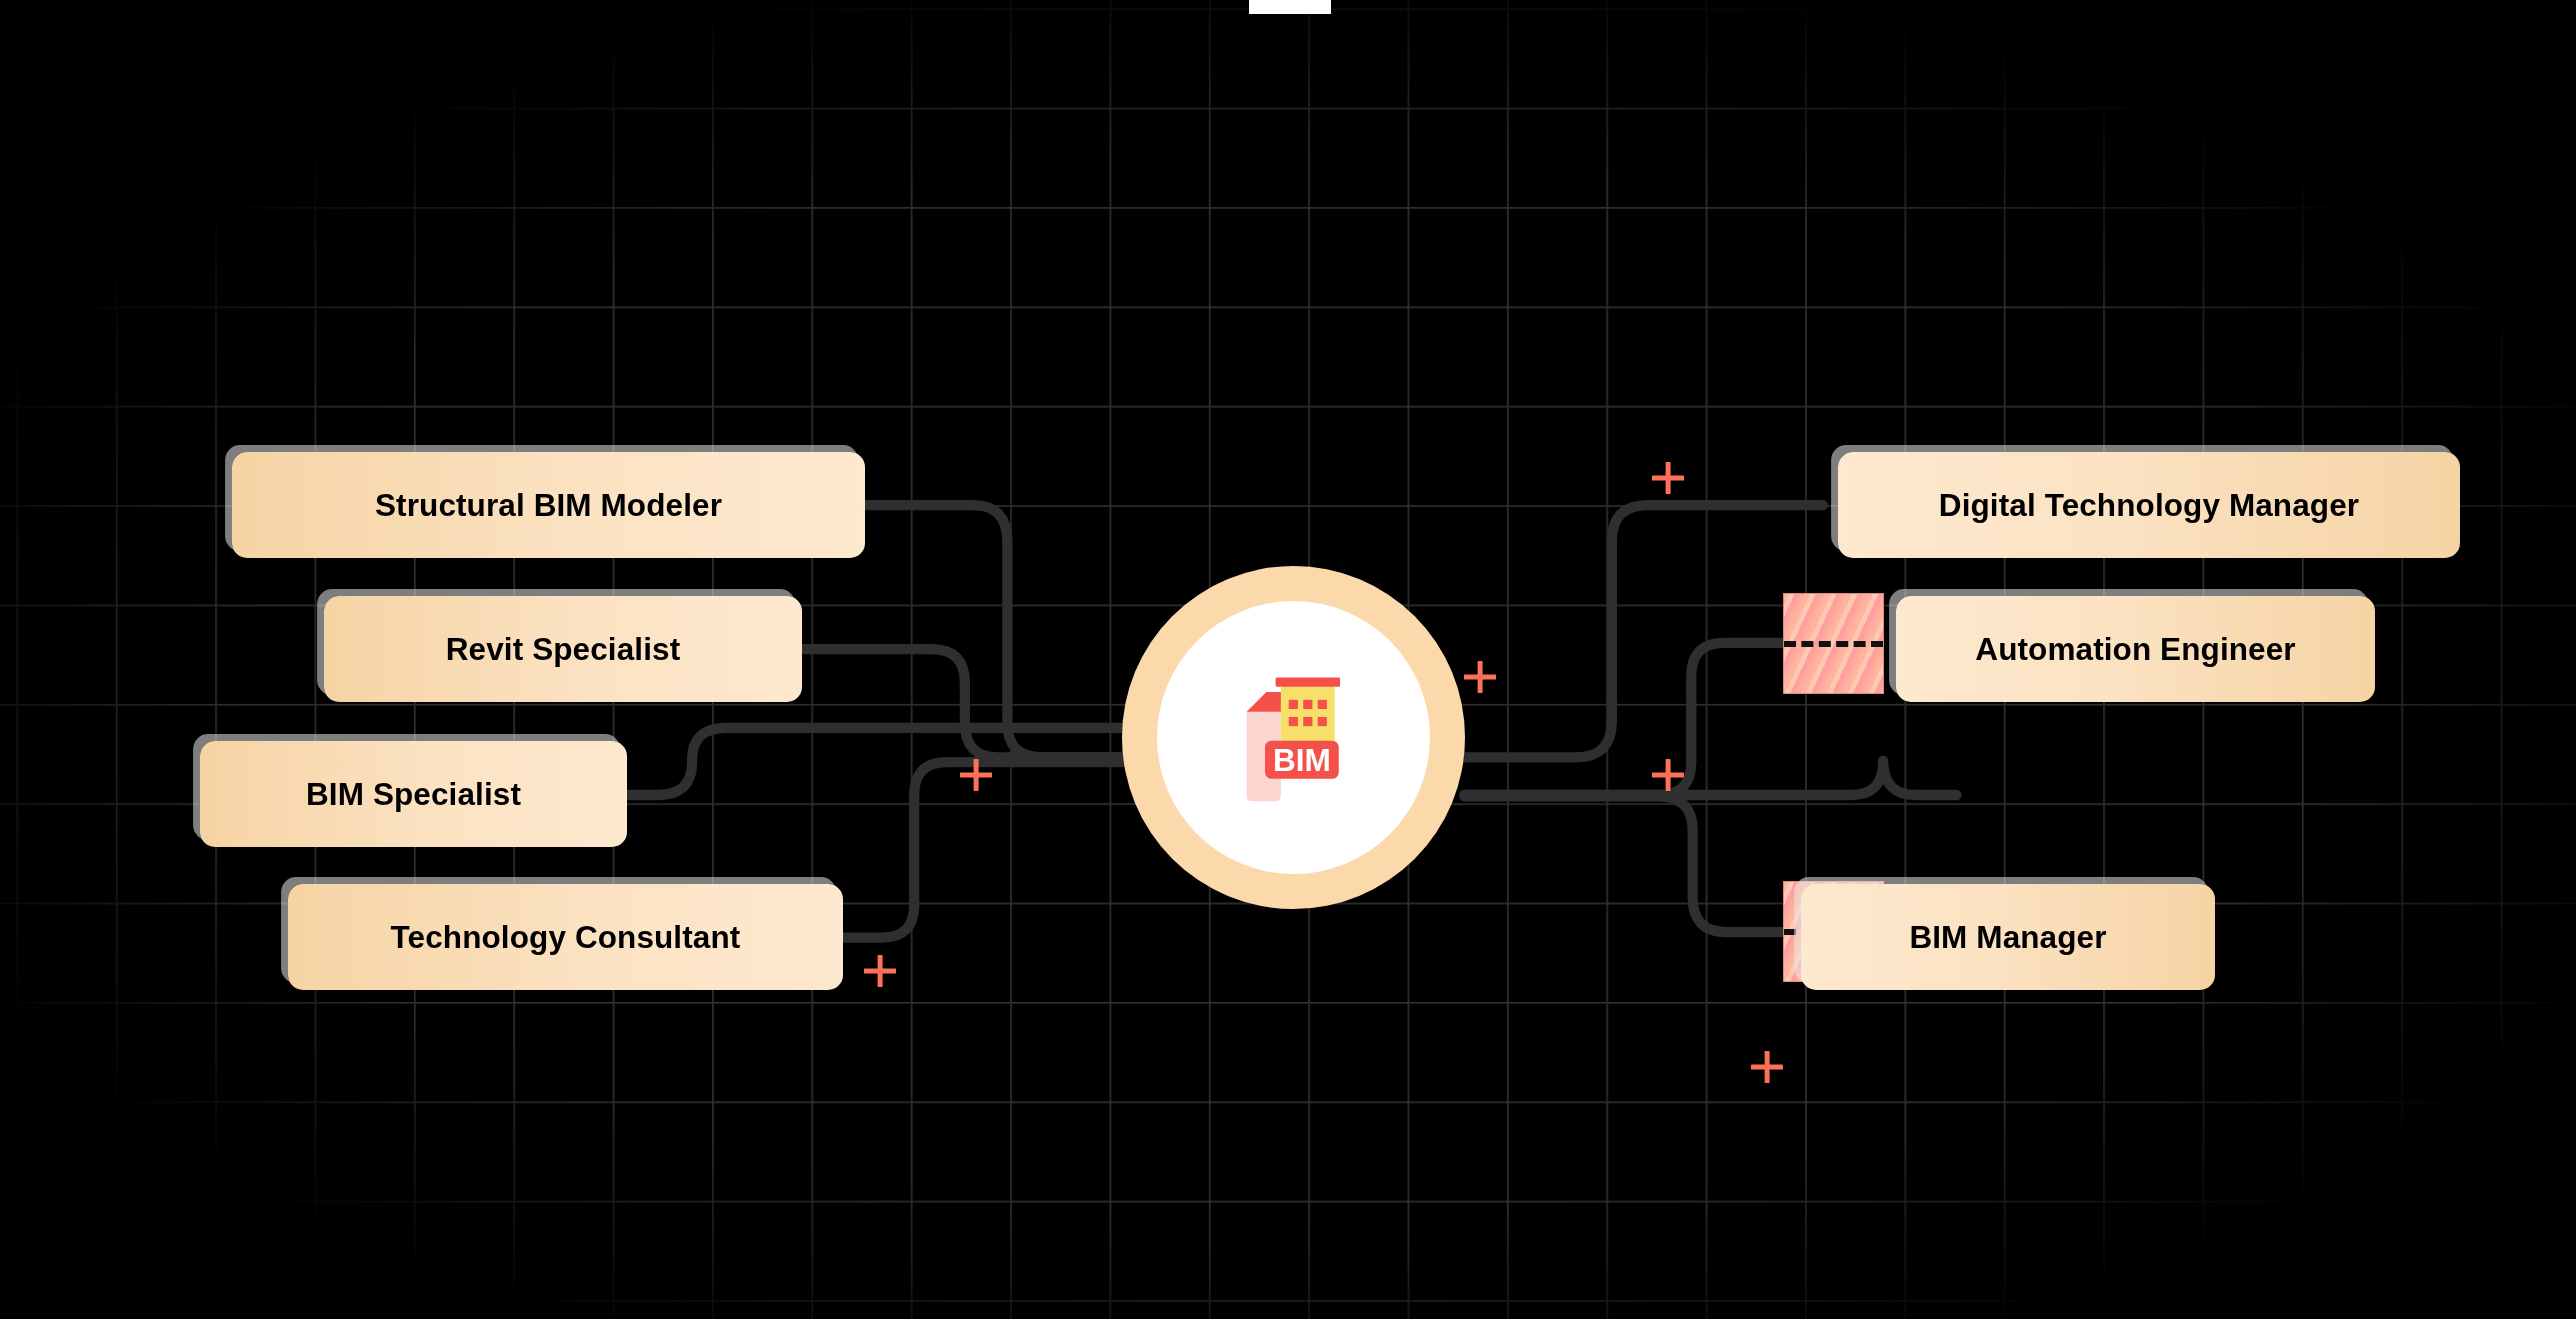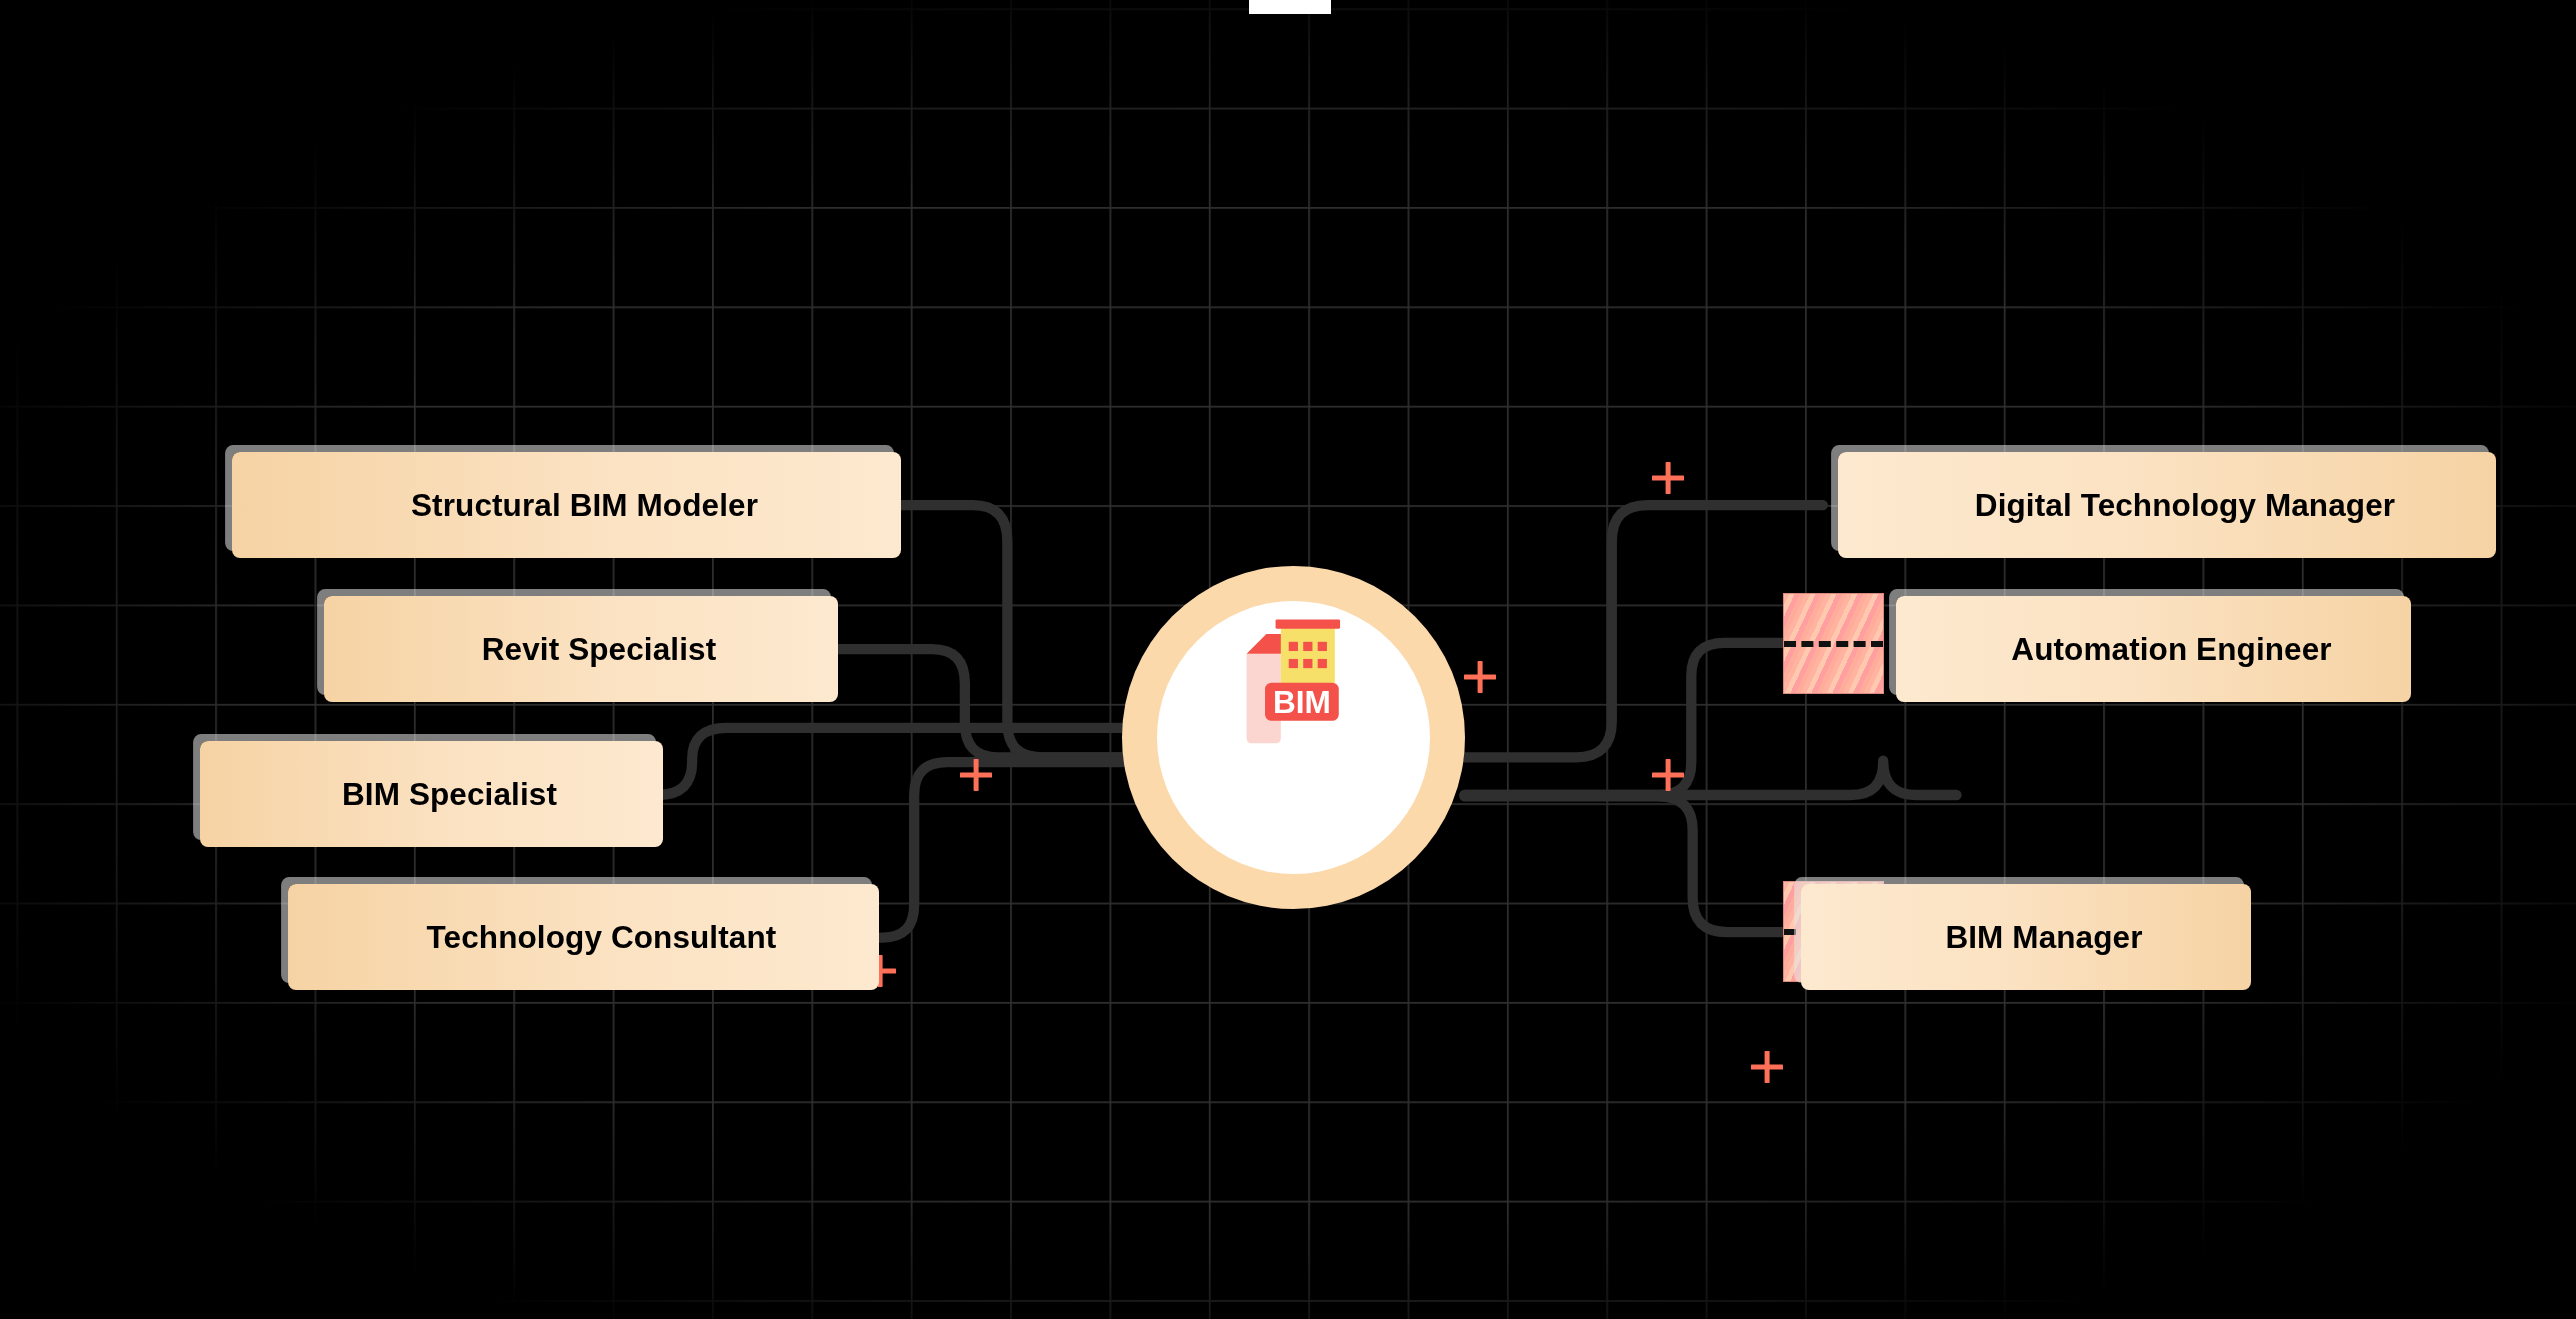--- a/index.html
+++ b/index.html
@@ -26,21 +26,21 @@
     position:absolute;
     left:1122px;top:566px;width:343px;height:343px;
     border-radius:50%;
     background:#fbd9ab;
     display:flex;align-items:center;justify-content:center;
     z-index:30;
   }
   #center-inner{
     width:273px;height:273px;border-radius:50%;
     background:#ffffff;
-    display:flex;justify-content:center;
+    display:flex;align-items:center;justify-content:center;
   }
   #bim-file-icon{display:block;}
 
   
   .hatch-square{
     position:absolute;
     background:
       repeating-linear-gradient(115deg,
         #ffb3a0 0px,#ffb3a0 4.8px,
         #ffc9b0 4.8px,#ffc9b0 9.6px,
@@ -52,30 +52,29 @@
   .hatch-dash{
     position:absolute;left:0;right:0;top:50%;
     height:0;border-top:6.2px dashed #111;
     transform:translateY(-50%);
   }
 
   
   .node-label{
     position:absolute;
     height:106px;
-    border-radius:8px;
+    border-radius:15px;
     display:flex;align-items:center;justify-content:center;
     color:#000;
     font-size:31.5px;
     font-weight:700;
     letter-spacing:0.1px;
     white-space:nowrap;
     box-shadow:-6.9px -6.9px 0 0 rgba(230,230,230,.55);
     z-index:25;
-    padding-left:36px;
   }
   .node-label.left{
     background:linear-gradient(90deg,#f6d3a4 0%,#fbe2c2 55%,#fde9cf 100%);
   }
   .node-label.right{
     background:linear-gradient(90deg,#fde9cf 0%,#fbe2c2 45%,#f6d3a4 100%);
     margin-left:15px;
   }
 
   

